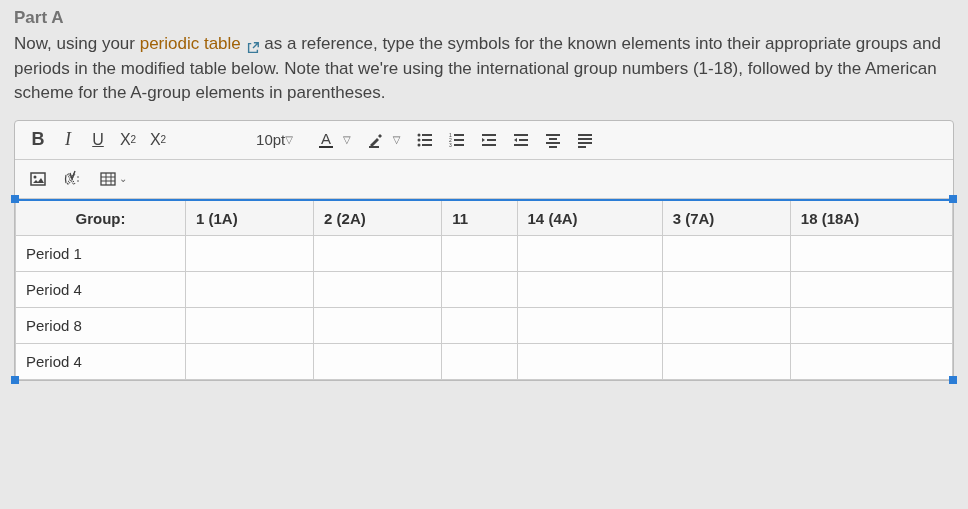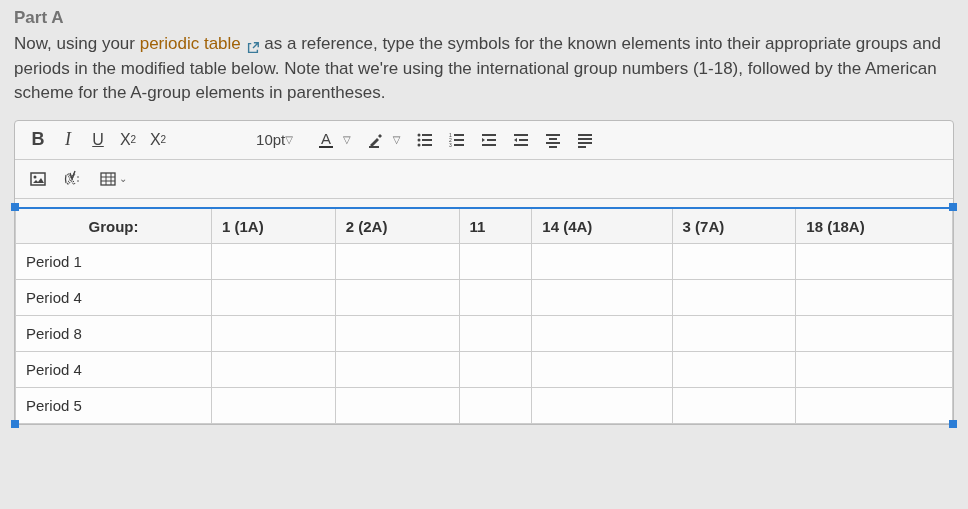--- a/index.html
+++ b/index.html
@@ -125,31 +125,30 @@
   }
   table.ptable th {
     font-weight: bold;
     text-align: left;
     background: #f5f5f5;
   }
   table.ptable th.group-label {
     text-align: center;
   }
   table.ptable td.period-label {
-    width: 196px;
+    width: 170px;
   }
   .sel-handle {
     position: absolute;
     width: 8px;
     height: 8px;
     background: #2b7dd6;
   }
   .table-wrap {
     position: relative;
-    margin-top: 8px;
   }
   .h-tl { top: -4px; left: -4px; }
   .h-tr { top: -4px; right: -4px; }
   .h-bl { bottom: -4px; left: -4px; }
   .h-br { bottom: -4px; right: -4px; }
 </style>
 </head>
 <body>
 
 <div class="page">
@@ -330,27 +329,18 @@
               </tr>
               <tr>
                 <td class="period-label">Period 4</td>
                 <td></td>
                 <td></td>
                 <td></td>
                 <td></td>
                 <td></td>
                 <td></td>
               </tr>
-              <tr>
-                <td class="period-label">Period 5</td>
-                <td></td>
-                <td></td>
-                <td></td>
-                <td></td>
-                <td></td>
-                <td></td>
-              </tr>
             </tbody>
         </table>
       </div>
     </div>
   </div>
 </div>
 
 </body></html>

